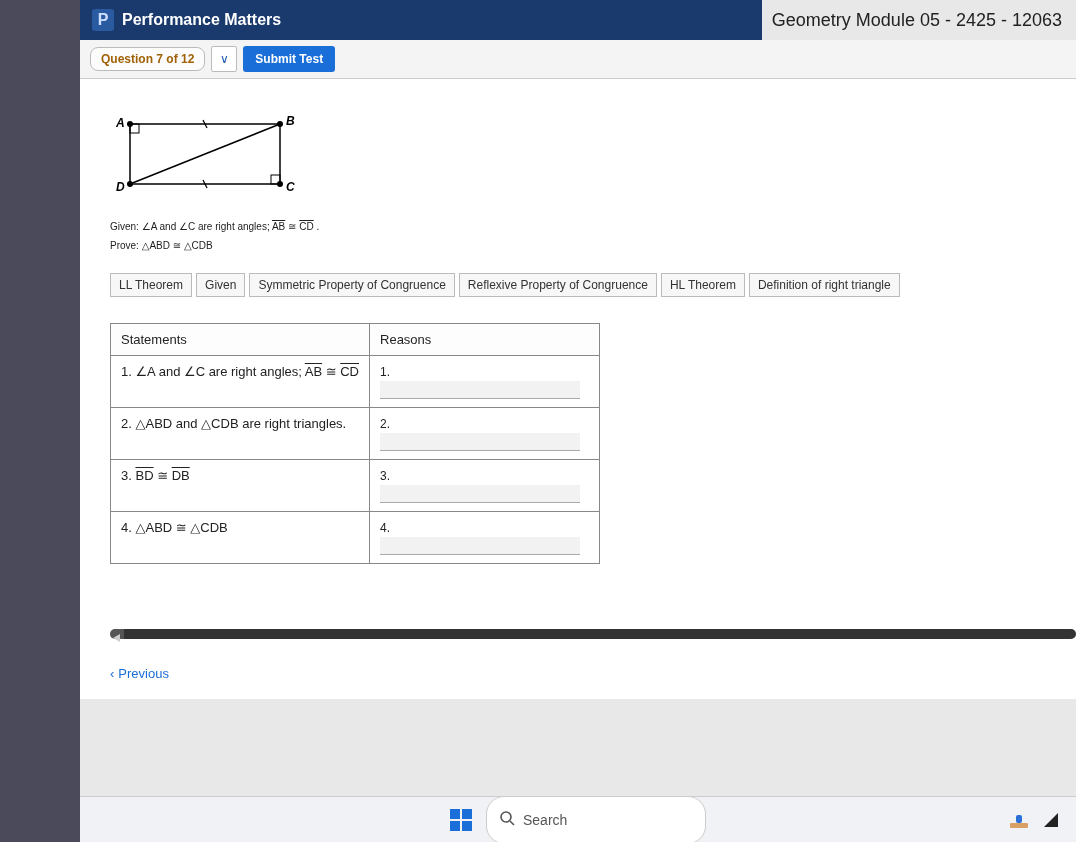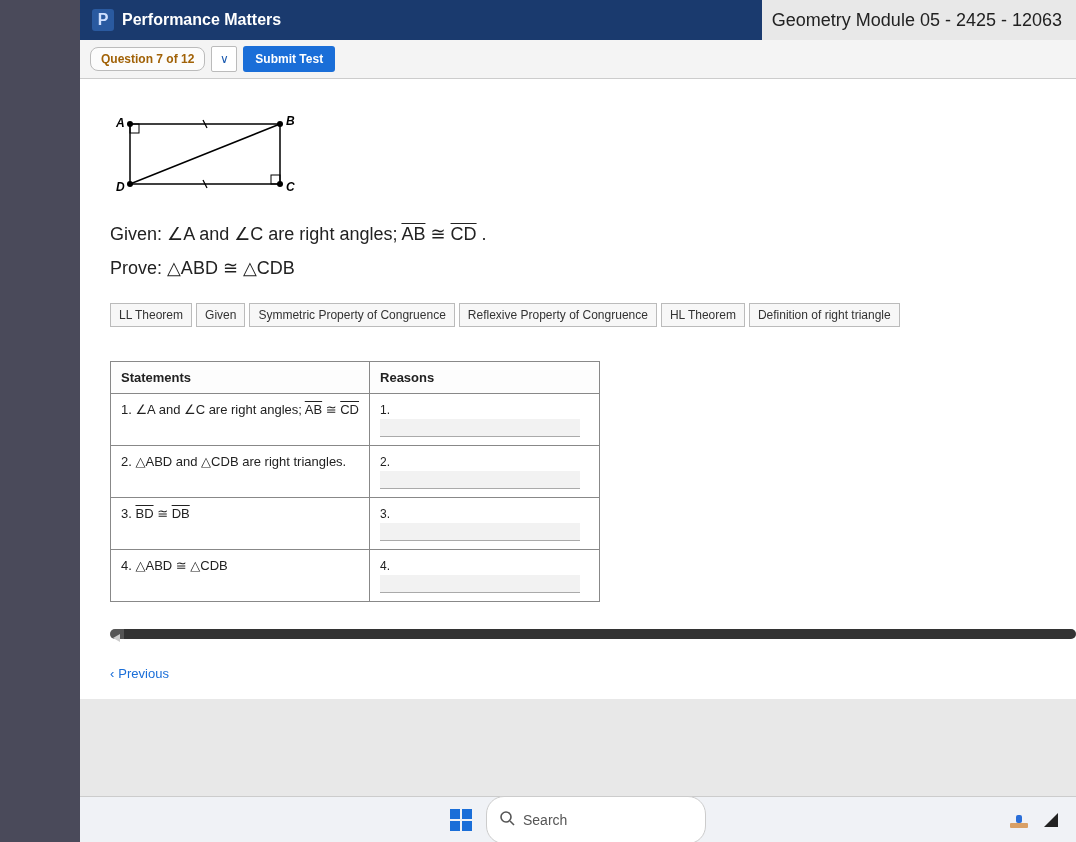--- a/index.html
+++ b/index.html
@@ -63,40 +63,40 @@
     font-size:12px; border-radius:3px; cursor:pointer; font-weight:bold;text-align:center;
   }
   .content {
     background: #fff;
     margin: 0;
     padding: 30px 30px 10px 30px;
     min-height: 620px;
     position: relative;
   }
   .figure { margin-bottom: 14px; }
-  .given-prove { font-size: 18px; color:#222; line-height: 1.9; margin-bottom: 18px;}
+  .given-prove { font-size: 10px; color:#222; line-height: 1.9; margin-bottom: 18px;}
   .overline { text-decoration: overline; }
   .hint { font-style: italic; font-size: 12px; color:#444; text-align:right; position:absolute; right:0; top:200px; width: 340px;}
-  .choices { display:flex; gap:4px; flex-wrap:wrap; margin-bottom: 34px;}
+  .choices { display:flex; gap:4px; flex-wrap:wrap; margin-bottom: 26px;}
   .choice {
     border:1px solid #bbb; background:#f7f7f7; padding:4px 8px;
     font-size:12px; color:#333; cursor:grab;
   }
   table.proof {
     border-collapse: collapse;
     font-size: 13px;
     color:#222;
   }
   table.proof th, table.proof td {
     border: 1px solid #888;
     padding: 8px 10px;
     text-align: left;
     vertical-align: top;
   }
-  table.proof th { font-weight: bold; background:#fdfdfd;margin-left:48px;}
+  table.proof th { font-weight: normal; background:#fdfdfd;margin-left:48px;}
   .reason-cell { width: 230px; }
   .drop-slot {
     display:block; min-height:18px; border-bottom:1px solid #aaa;
     background:#f2f2f2; margin-top:2px; width: 200px;
   }
   .reason-num { font-size:12px; }
   .scroll-track {
     position:absolute; left:30px; right:0; bottom: 60px;
     height:10px; background:#ddd; border-radius:5px;
   }

